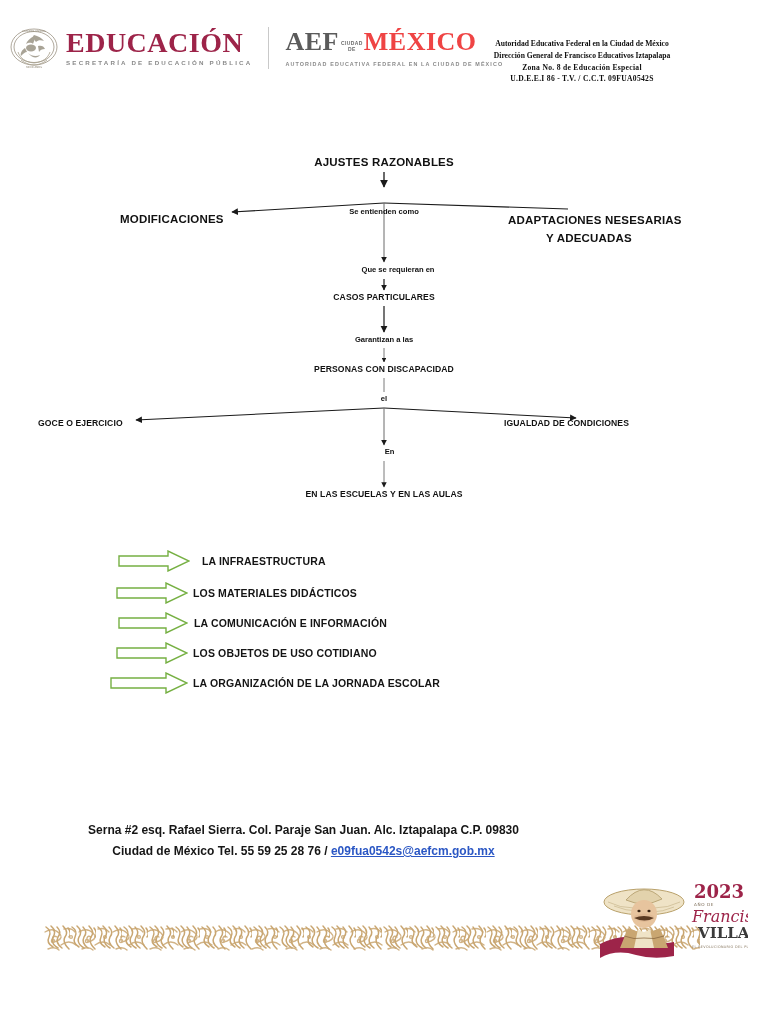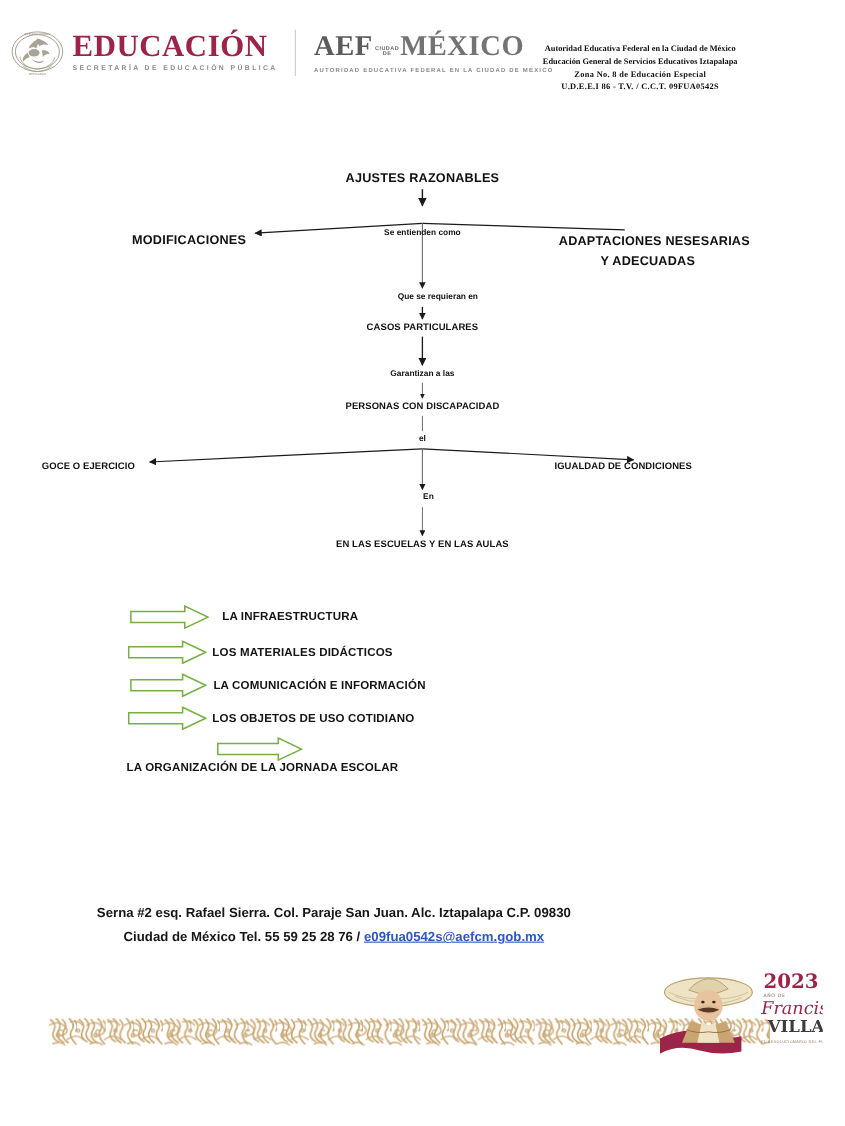--- a/index.html
+++ b/index.html
@@ -75,21 +75,21 @@
     font-size: 5px;
     letter-spacing: 0.4px;
     color: #6b6b6b;
     line-height: 1.15;
     padding: 0 1px 0 2px;
     text-align: center;
     position: relative;
     top: -5px;
     font-weight: bold;
   }
-  .aef-mex { color: #737373; letter-spacing: 0.5px; }
+  .aef-mex { color: #ef4444; letter-spacing: 0.5px; }
   .aef-sub {
     font-size: 5.4px;
     letter-spacing: 1.1px;
     color: #8a8a8a;
     margin-top: 4px;
     font-weight: bold;
   }
   .header-right {
     position: absolute;
     right: 36px;
@@ -247,21 +247,21 @@
             <span>DE</span>
           </span>
           <span class="aef-mex">MÉXICO</span>
         </div>
         <div class="aef-sub">AUTORIDAD EDUCATIVA FEDERAL EN LA CIUDAD DE MÉXICO</div>
       </div>
     </div>
 
     <div class="header-right">
       <div class="l1">Autoridad Educativa Federal en la Ciudad de México</div>
-      <div class="l2">Educación General de Servicios Educativos Iztapalapa</div>
+      <div class="l2">Dirección General de Francisco Educativos Iztapalapa</div>
       <div class="l3">Zona No. 8 de Educación Especial</div>
       <div class="l4">U.D.E.E.I 86 - T.V. / C.C.T. 09FUA0542S</div>
     </div>
   </div>
 
   <div class="diagram">
 
     <svg viewBox="0 0 768 380">
       <defs>
         <marker id="ah" viewBox="0 0 10 10" refX="9" refY="5" markerWidth="6" markerHeight="6" orient="auto-start-reverse">
@@ -346,21 +346,21 @@
       <span class="arrow-label" style="margin-left:6px;">LA COMUNICACIÓN E INFORMACIÓN</span>
     </div>
 
     <div class="arrow-row" style="left:116px; top:100px;">
       <svg width="72" height="22" viewBox="0 0 72 22">
         <path d="M1 6 H50 V1 L71 11 L50 21 V16 H1 Z" fill="#ffffff" stroke="#76B043" stroke-width="1.4"></path>
       </svg>
       <span class="arrow-label" style="margin-left:5px;">LOS OBJETOS DE USO COTIDIANO</span>
     </div>
 
-    <div class="arrow-row" style="left:110px; top:130px;flex-direction:column;">
+    <div class="arrow-row" style="left:110px; top:130px;">
       <svg width="78" height="22" viewBox="0 0 78 22">
         <path d="M1 6 H56 V1 L77 11 L56 21 V16 H1 Z" fill="#ffffff" stroke="#76B043" stroke-width="1.4"></path>
       </svg>
       <span class="arrow-label" style="margin-left:5px;">LA ORGANIZACIÓN DE LA JORNADA ESCOLAR</span>
     </div>
   </div>
 
   <div class="footer-address">
     <div>Serna #2 esq. Rafael Sierra. Col. Paraje San Juan. Alc. Iztapalapa C.P. 09830</div>
     <div>

